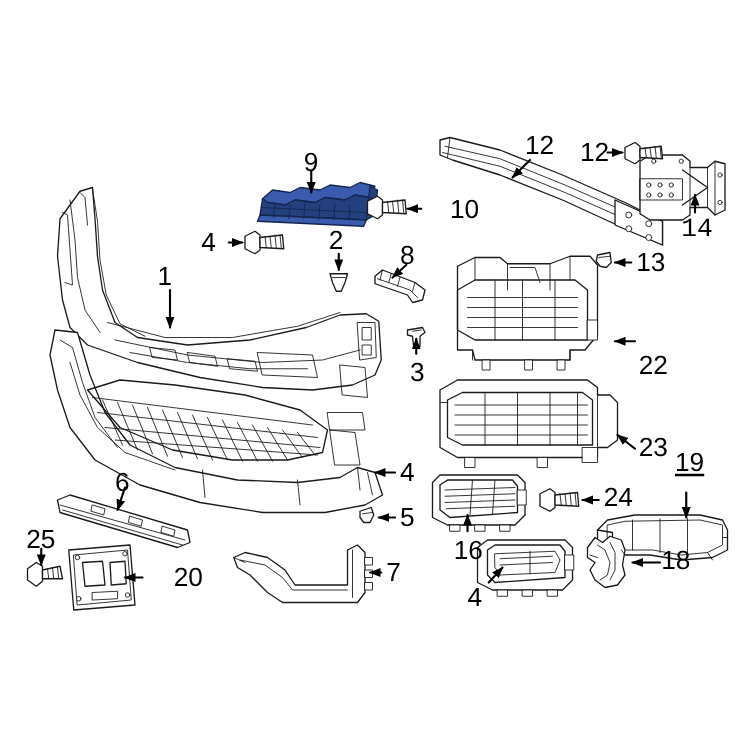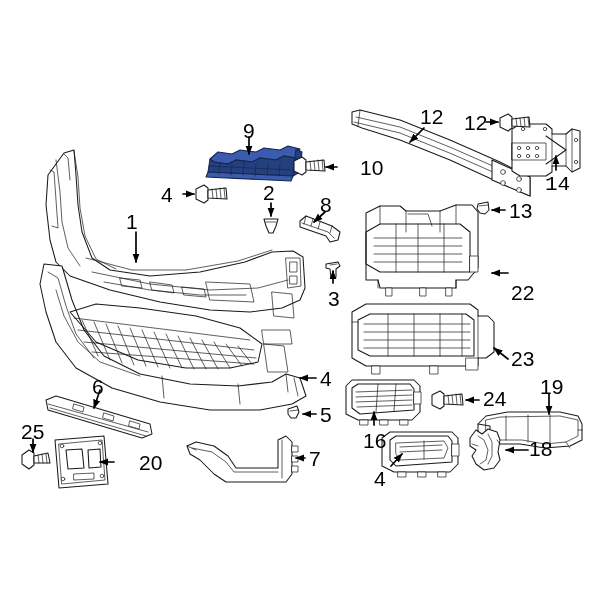--- a/index.html
+++ b/index.html
@@ -426,20 +426,20 @@
   <div class="lbl" style="left:243px;  top:120px;">9</div>
   <div class="lbl" style="left:340px;  top:157px;margin-left:20px;">10</div>
   <div class="lbl" style="left:161px;  top:184px;">4</div>
   <div class="lbl" style="left:420px;  top:106px;">12</div>
   <div class="lbl" style="left:509px;  top:200px;">13</div>
   <div class="lbl" style="left:545px;  top:174px;font-family:Liberation Mono, monospace;">14</div>
   <div class="lbl" style="left:464px;  top:112px;">12</div>
   <div class="lbl" style="left:363px;  top:430px;">16</div>
   <div class="lbl" style="left:374px;  top:468px;">4</div>
   <div class="lbl" style="left:529px;  top:438px;">18</div>
-  <div class="lbl" style="left:540px;  top:376px;">19</div>
+  <div class="lbl" style="left:540px;  top:360px;text-decoration:underline;">19</div>
   <div class="lbl" style="left:115px;  top:452px;margin-left:24px;">20</div>
   <div class="lbl" style="left:21px;   top:421px;">25</div>
   <div class="lbl" style="left:511px;  top:263px;margin-top:19px;">22</div>
   <div class="lbl" style="left:511px;  top:348px;">23</div>
   <div class="lbl" style="left:483px;  top:388px;">24</div>
 
 </div>
 
 </body></html>

